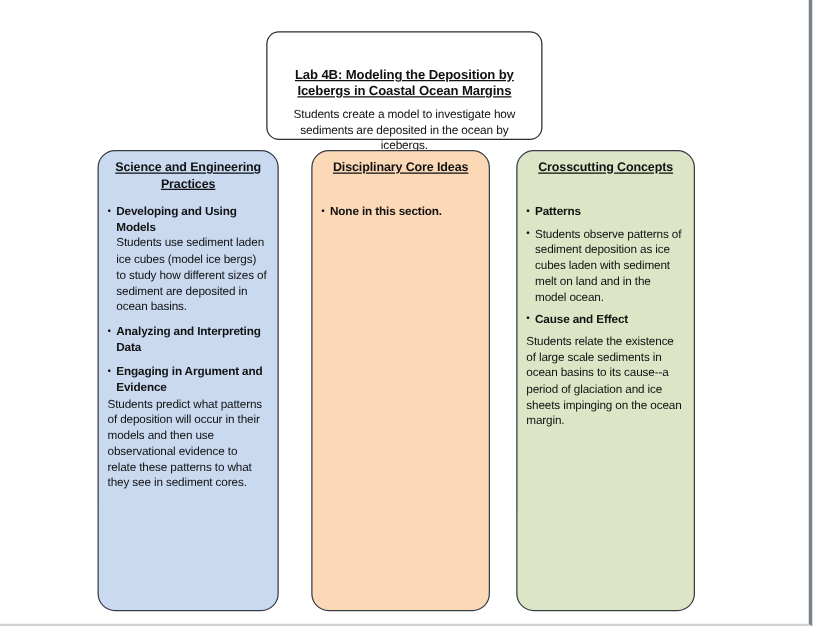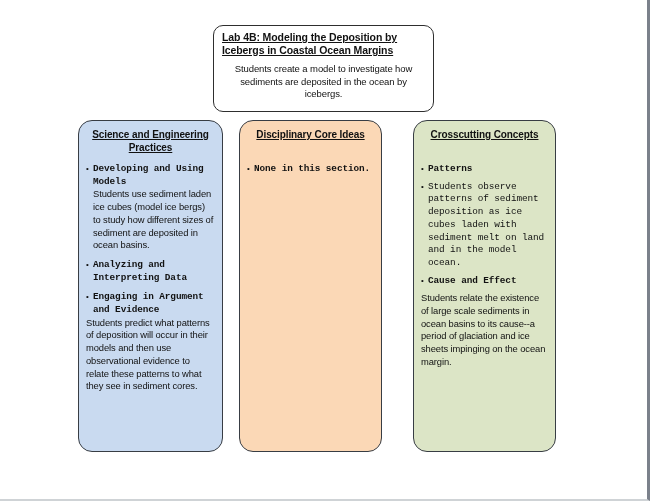--- a/index.html
+++ b/index.html
@@ -24,43 +24,45 @@
     box-sizing: border-box;
     background: #ffffff;
     border: 1.6px solid #2e2e2e;
     border-radius: 10px;
     padding: 5px 8px;
   }
   .title-box .lab-title {
     font-size: 10.5px;
     font-weight: bold;
     line-height: 13px;
+    text-align: center;
     text-decoration: underline;
     letter-spacing: -0.1px;
+    margin-top: 23px;
   }
   .title-box .lab-desc {
     margin-top: 6px;
     font-size: 9.5px;
     line-height: 12.7px;
     text-align: center;
     letter-spacing: -0.1px;
   }
 
   
   .column {
     position: absolute;
     top: 120px;
-    height: 332px;
+    height: 369px;
     box-sizing: border-box;
     border: 1.4px solid #383d44;
     border-radius: 14px;
     padding: 8px 6px 6px 6px;
   }
   .col-practices   { left: 78px;  width: 145px; }
-  .col-core-ideas  { left: 239px; width: 143px; }
+  .col-core-ideas  { left: 249px; width: 143px; }
   .col-crosscut    { left: 413px; width: 143px; }
 
   .col-header {
     min-height: 26px;
     font-size: 10px;
     font-weight: bold;
     line-height: 12.7px;
     text-align: center;
     text-decoration: underline;
     letter-spacing: -0.1px;
@@ -73,21 +75,21 @@
     letter-spacing: -0.1px;
   }
   .item { display: block; }
   .li { display: flex; align-items: flex-start; }
   .bullet {
     flex: 0 0 7px;
     width: 7px;
     font-size: 8px;
     line-height: 12.7px;
   }
-  .li .item-text { flex: 1 1 auto; font-family: Liberation Mono, monospace; }
+  .li .item-text { flex: 1 1 auto; }
   .b-bold .item-text { font-weight: bold; }
   .body-indent { margin-left: 7px; }
   .body-flush  { margin-left: 0; }
   .gap    { margin-top: 7px; }
   .gap-sm { margin-top: 5px; }
 </style>
 </head>
 <body>
 
 <div class="page">

